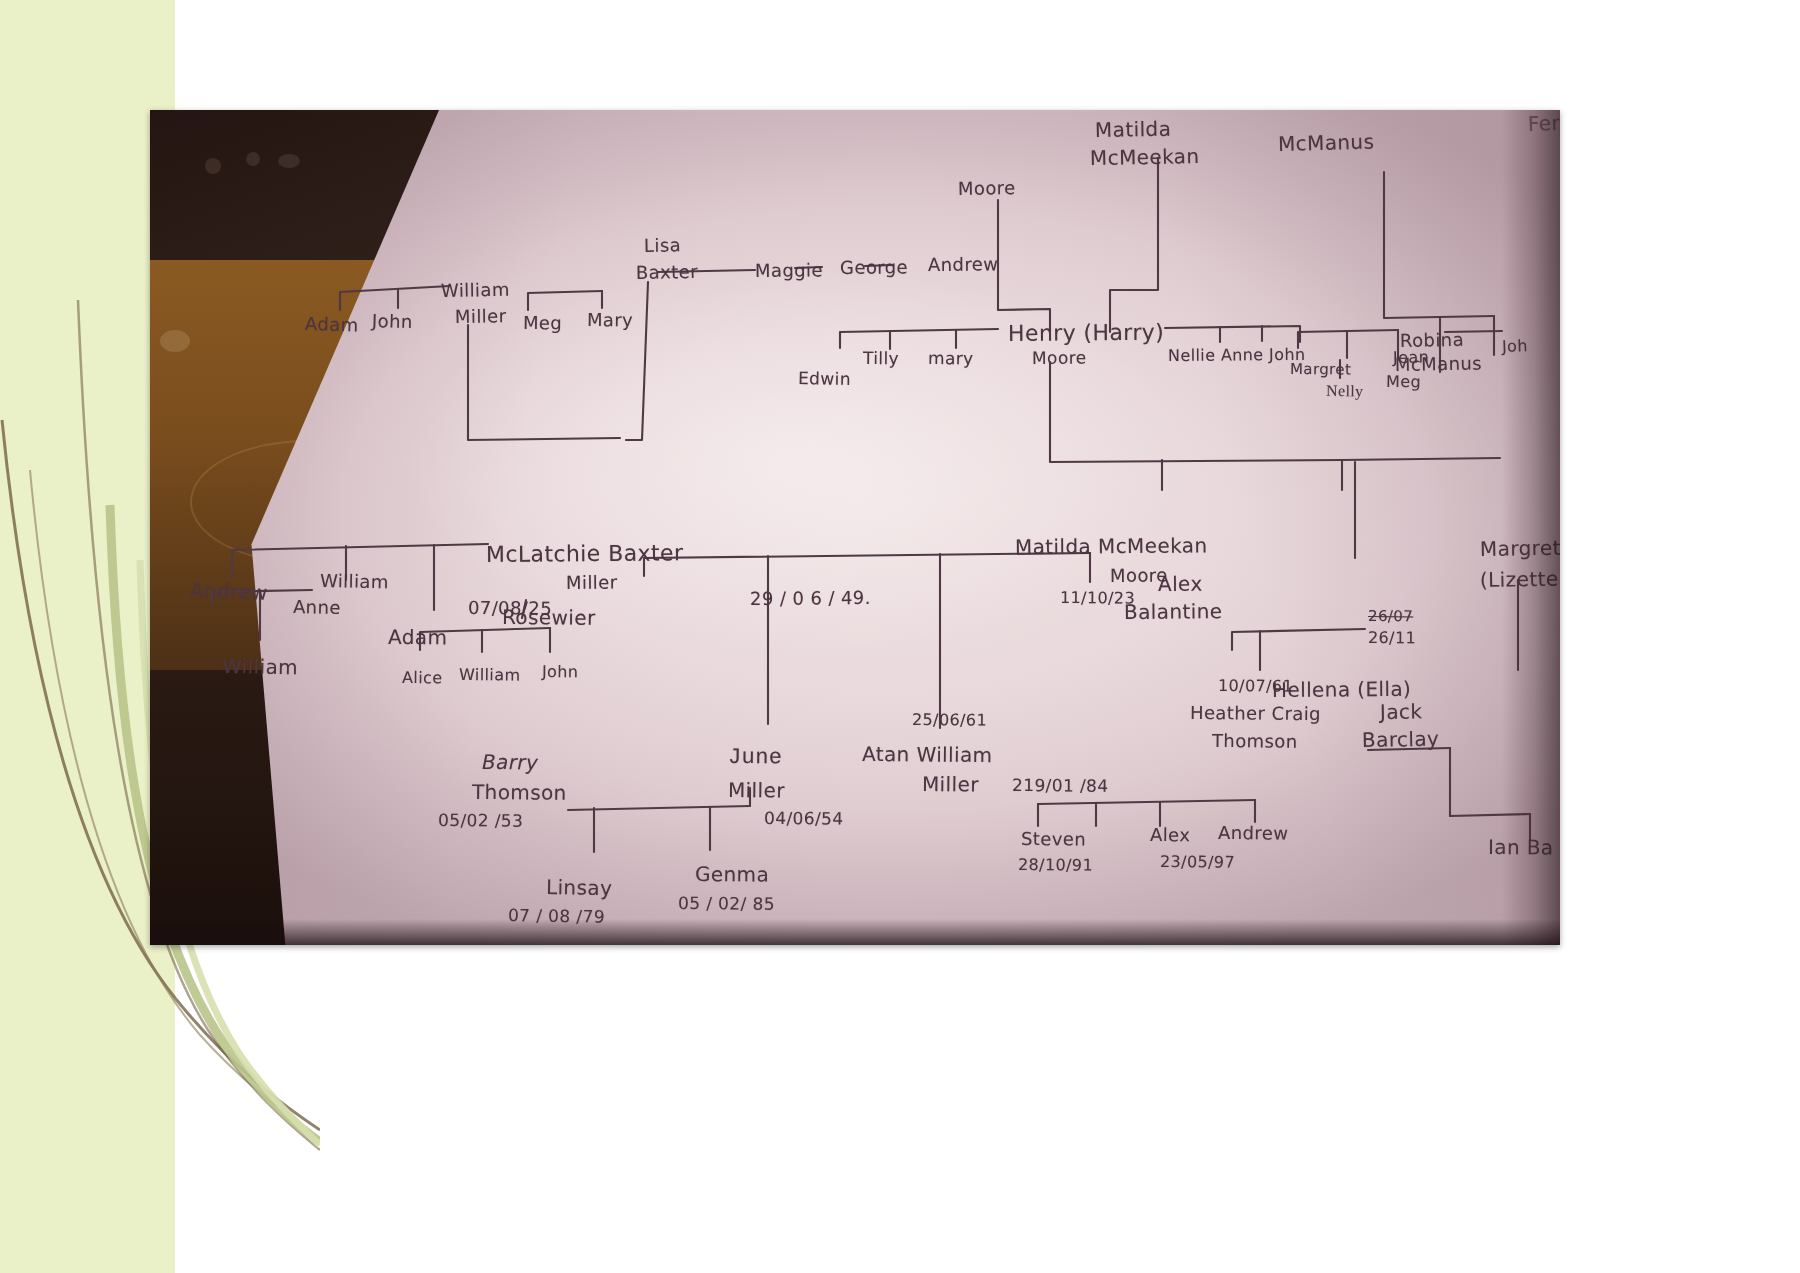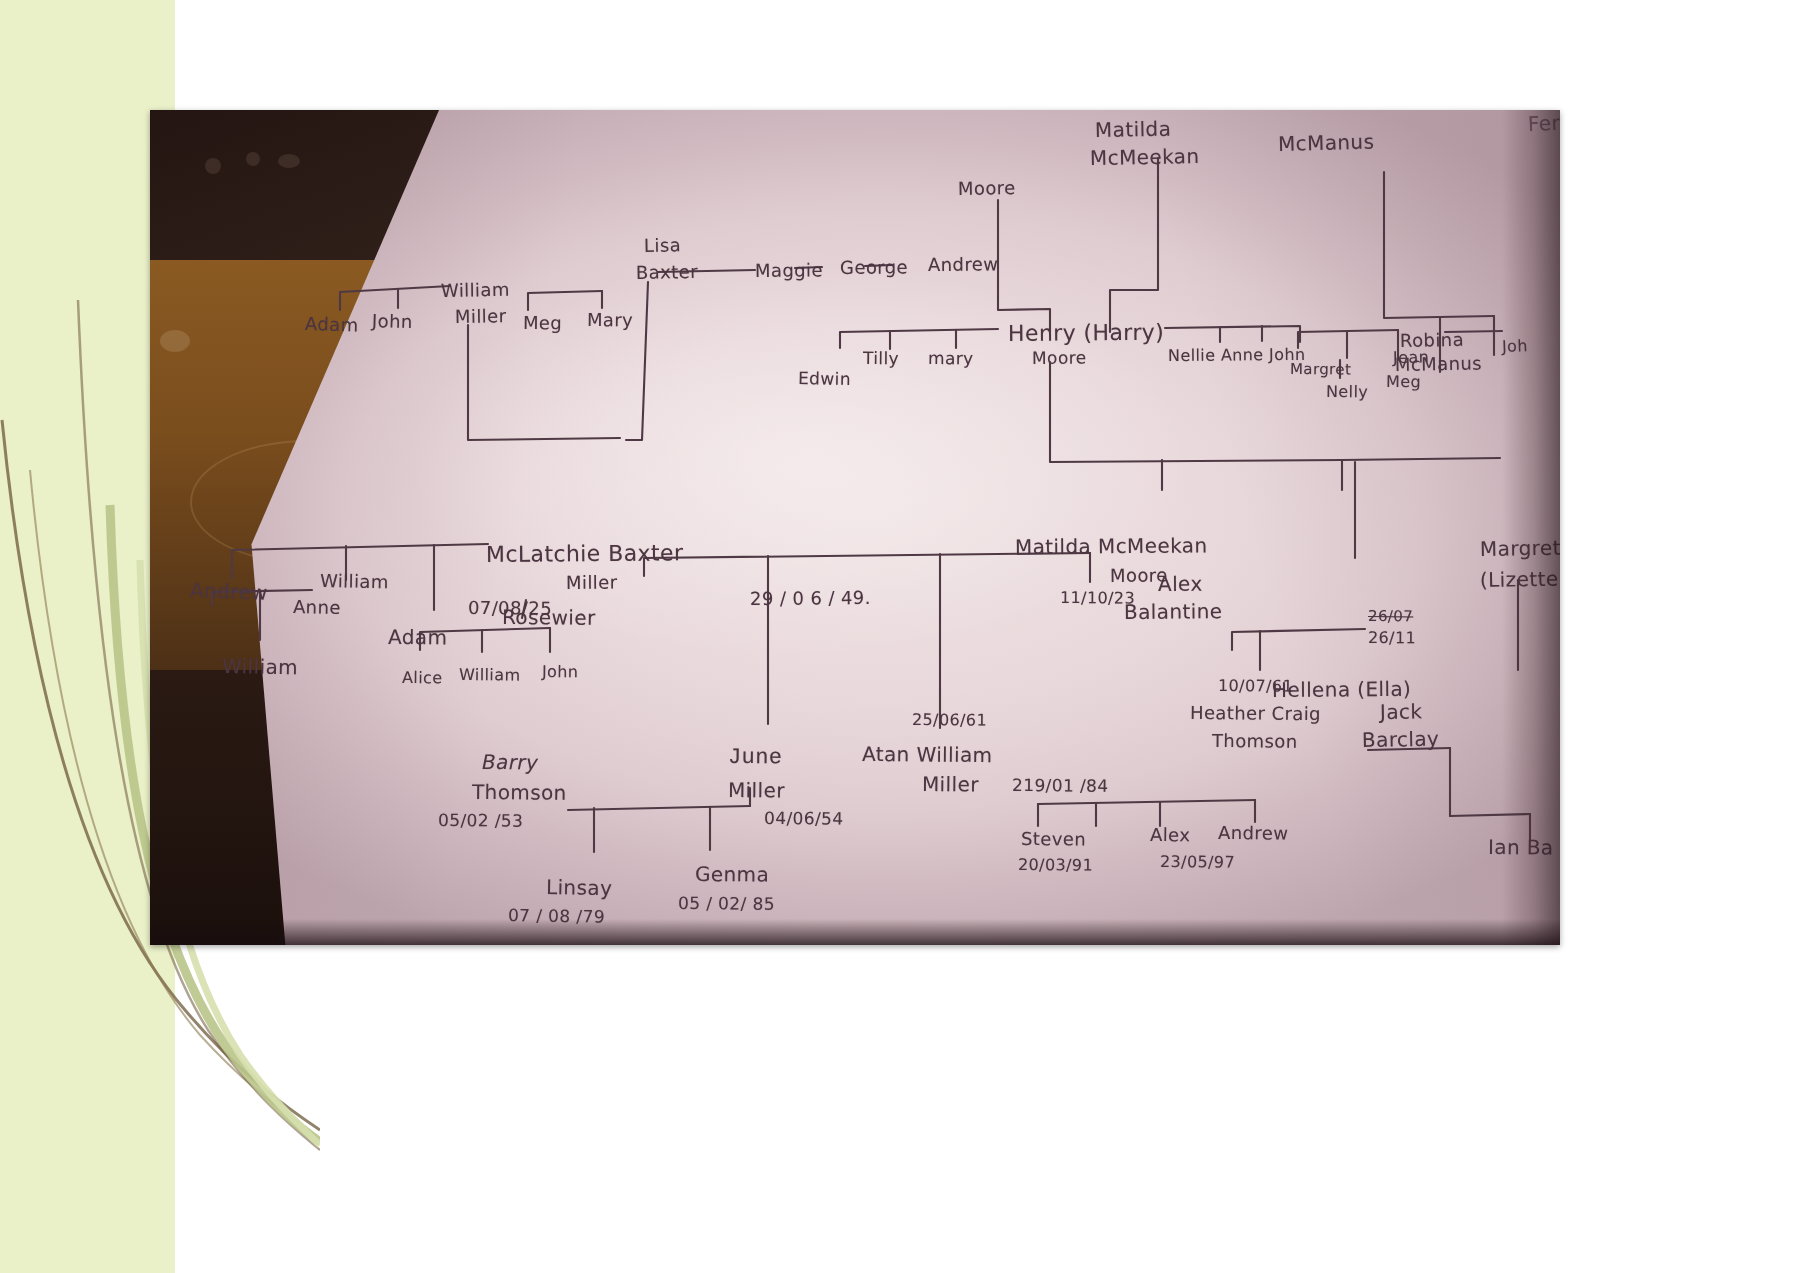--- a/index.html
+++ b/index.html
@@ -249,21 +249,21 @@
       <span class="ink-text t17" style="left:778px;top:238px;transform:rotate(0.5deg);">mary</span>
       <span class="ink-text t22" style="left:858px;top:211px;transform:rotate(-0.5deg);">Henry  (Harry)</span>
       <span class="ink-text t17" style="left:882px;top:238px;transform:rotate(-0.5deg);">Moore</span>
       <span class="ink-text t16" style="left:1018px;top:236px;transform:rotate(-0.5deg);">Nellie Anne John</span>
 
       <span class="ink-text t15" style="left:1140px;top:250px;transform:rotate(0.5deg);">Margret</span>
       <span class="ink-text t16" style="left:1200px;top:238px;transform:rotate(-1deg);margin-left:43px;">Jean</span>
       <span class="ink-text t18" style="left:1250px;top:220px;transform:rotate(-1deg);">Robina</span>
       <span class="ink-text t18" style="left:1245px;top:244px;transform:rotate(-1deg);">McManus</span>
       <span class="ink-text t16" style="left:1352px;top:227px;transform:rotate(-2deg);">Joh</span>
-      <span class="ink-text t16" style="left:1176px;top:272px;transform:rotate(0.5deg);">Nelly</span>
+      <span class="ink-text t16" style="left:1176px;top:272px;transform:rotate(0.5deg);font-family:Liberation Serif, serif;">Nelly</span>
       <span class="ink-text t16" style="left:1236px;top:262px;transform:rotate(0.5deg);">Meg</span>
 
       <span class="ink-text t22" style="left:336px;top:432px;transform:rotate(-0.5deg);">McLatchie Baxter</span>
       <span class="ink-text t18" style="left:416px;top:462px;transform:rotate(-0.5deg);">Miller</span>
       <span class="ink-text t18" style="left:318px;top:487px;transform:rotate(0.5deg);">07/08/25</span>
       <span class="ink-text t18" style="left:600px;top:478px;transform:rotate(-0.5deg);">29 / 0 6  /  49.</span>
 
       <span class="ink-text t20" style="left:865px;top:425px;transform:rotate(-0.5deg);">Matilda McMeekan</span>
       <span class="ink-text t18" style="left:960px;top:455px;transform:rotate(-0.5deg);">Moore</span>
       <span class="ink-text t16" style="left:910px;top:478px;transform:rotate(0.5deg);text-align:right;">11/10/23</span>
@@ -310,21 +310,21 @@
       <span class="ink-text t20" style="left:1338px;top:725px;transform:rotate(0.5deg);">Ian Ba</span>
 
       <span class="ink-text t20" style="left:396px;top:765px;transform:rotate(1deg);">Linsay</span>
       <span class="ink-text t17" style="left:358px;top:795px;transform:rotate(1deg);">07 / 08 /79</span>
       <span class="ink-text t20" style="left:545px;top:752px;transform:rotate(0.5deg);">Genma</span>
       <span class="ink-text t17" style="left:528px;top:783px;transform:rotate(0.5deg);">05 / 02/ 85</span>
 
       <span class="ink-text t18" style="left:871px;top:718px;transform:rotate(0.5deg);">Steven</span>
       <span class="ink-text t18" style="left:1000px;top:714px;transform:rotate(0.5deg);">Alex</span>
       <span class="ink-text t18" style="left:1068px;top:712px;transform:rotate(0.5deg);">Andrew</span>
-      <span class="ink-text t16" style="left:868px;top:745px;transform:rotate(0.5deg);">20/03/91</span>
+      <span class="ink-text t16" style="left:868px;top:745px;transform:rotate(0.5deg);">28/10/91</span>
       <span class="ink-text t16" style="left:1010px;top:742px;transform:rotate(0.5deg);">23/05/97</span>
 
     </div>
 
     <div class="paper-edge-right"></div>
     <div class="paper-edge-bottom"></div>
   </div>
 </div>
 
 </body></html>

